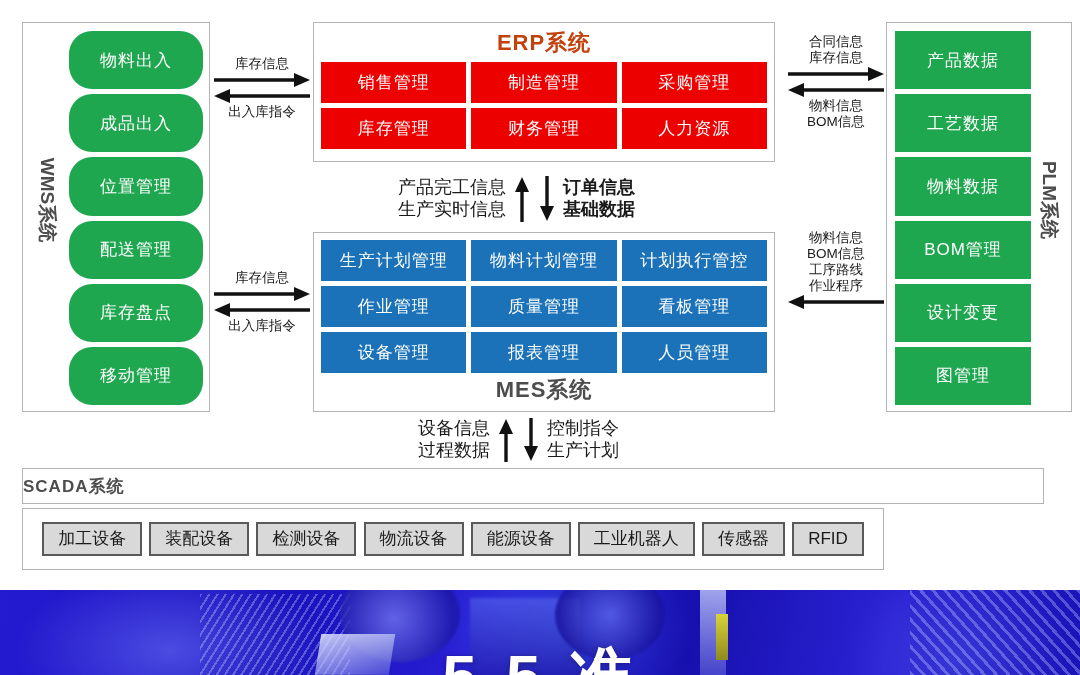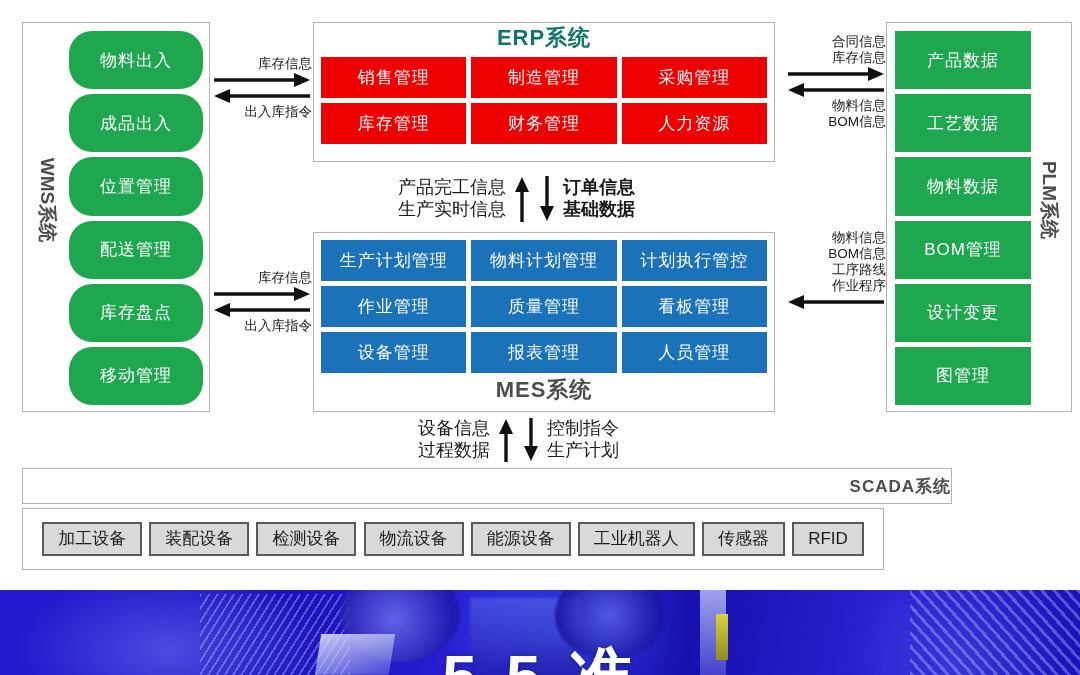--- a/index.html
+++ b/index.html
@@ -76,22 +76,22 @@
     color: #ffffff;
     display: flex; align-items: center; justify-content: center;
     font-size: 17px;
     letter-spacing: 1px;
   }
 
   
   #erp-panel { left: 313px; top: 22px; width: 462px; height: 140px; }
   #erp-title {
     text-align: center;
-    font-size: 22px; font-weight: bold; color: #0f766e;
-    margin-bottom: 4px;
+    font-size: 22px; font-weight: bold; color: #c2410c;
+    margin-top: 5px; margin-bottom: 4px;
     letter-spacing: 1px;
   }
   #erp-grid {
     margin: 0 7px 7px 7px;
     display: grid;
     grid-template-columns: repeat(3, 1fr);
     grid-auto-rows: 41px;
     gap: 5px;
   }
   .cell-red {
@@ -120,22 +120,22 @@
   }
   #mes-title {
     text-align: center;
     font-size: 22px; font-weight: bold; color: #4d4d4d;
     margin-top: 2px;
     letter-spacing: 1px;
   }
 
   
   #scada-panel {
-    left: 22px; top: 468px; width: 930px; height: 36px;
-    display: flex; align-items: center; justify-content: flex-end;
+    left: 22px; top: 468px; width: 1022px; height: 36px;
+    display: flex; align-items: center; justify-content: flex-start;
   }
   #scada-title {
     font-size: 17px; font-weight: bold; color: #4d4d4d;
     letter-spacing: 1px;
   }
 
   
   #device-panel {
     left: 22px; top: 508px; width: 862px; height: 62px;
   }
@@ -156,21 +156,21 @@
     font-size: 17px;
     padding: 6px 14px;
     line-height: 1.1;
     white-space: nowrap;
     box-sizing: border-box;
   }
 
   
   .harrows {
     position: absolute;
-    text-align: right;
+    text-align: center;
   }
   .harrows .lbl {
     font-size: 13.5px;
     color: #1a1a1a;
     line-height: 1.18;
     white-space: nowrap;
   }
   .arrow-line { display: block; }
 
   

